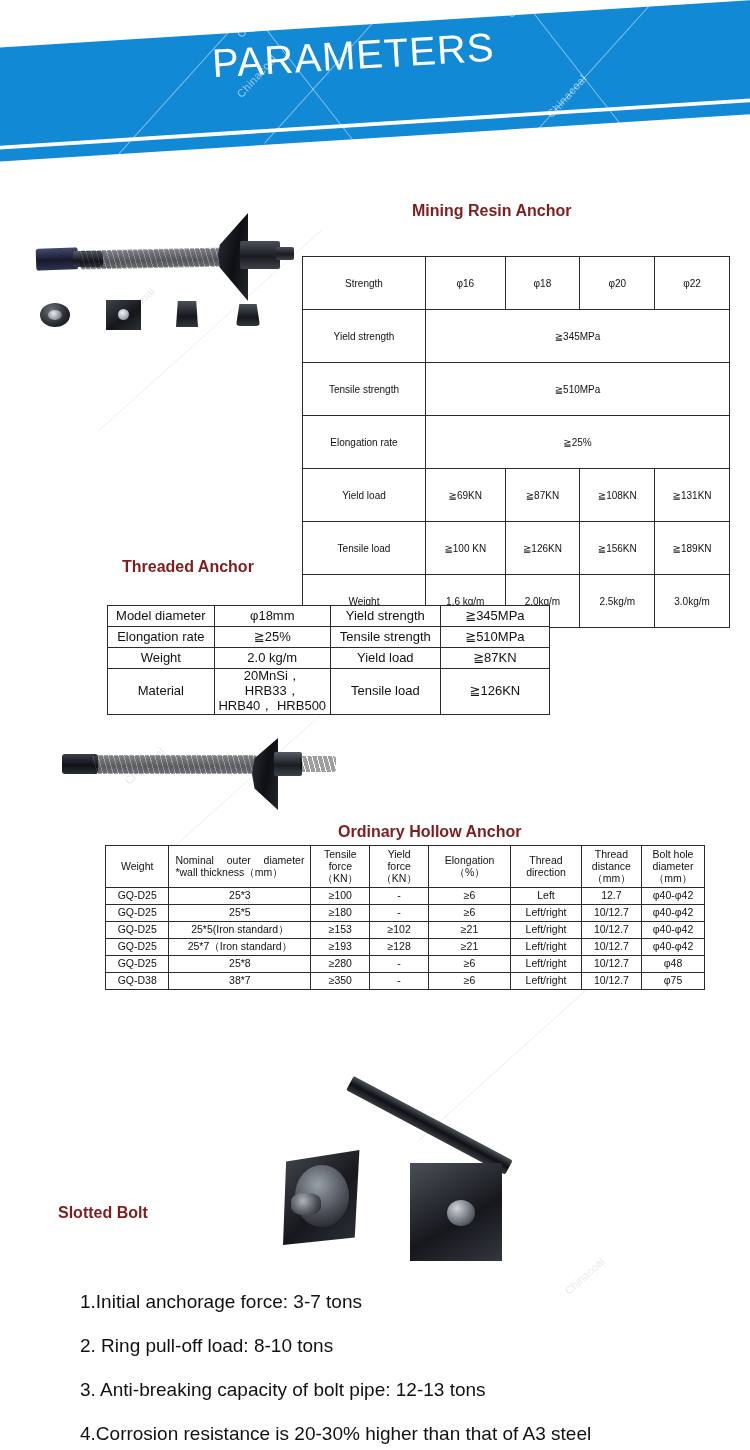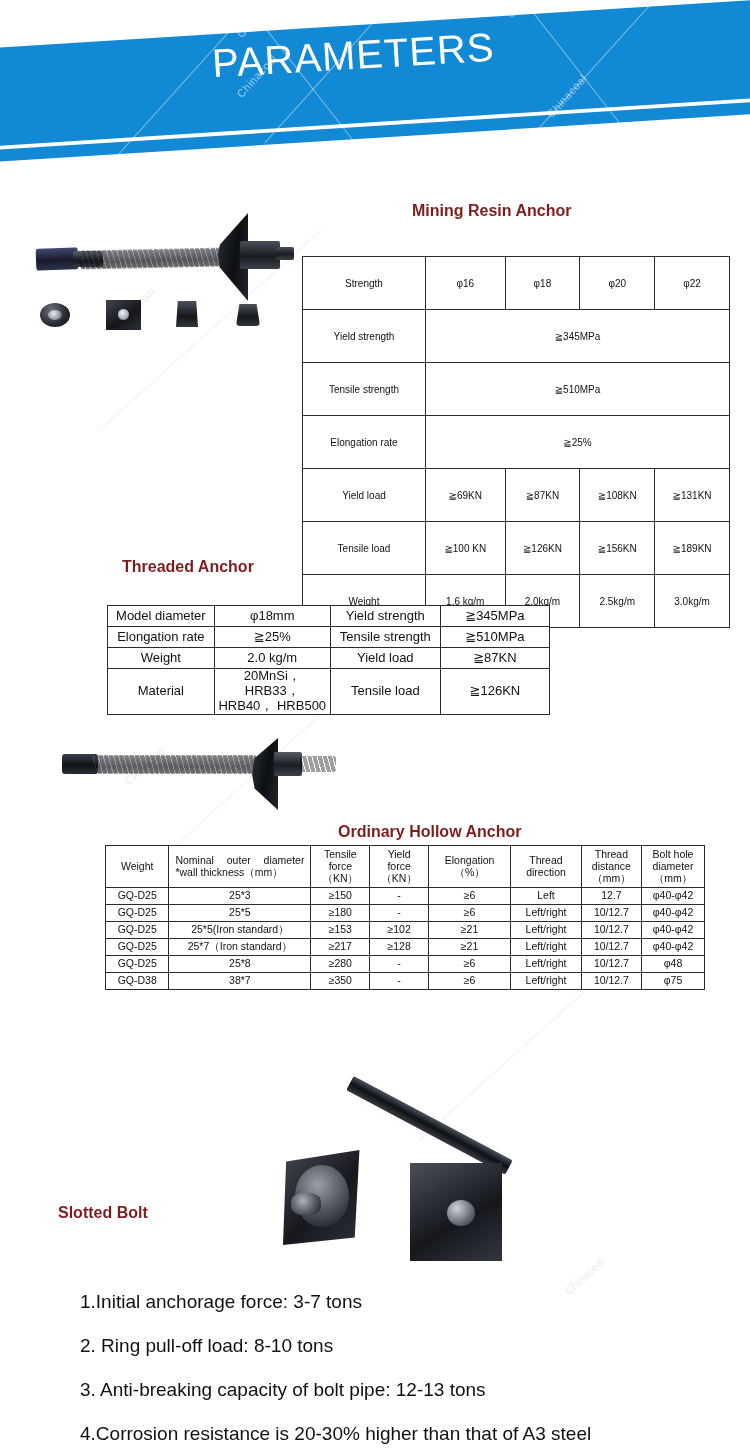--- a/index.html
+++ b/index.html
@@ -315,21 +315,21 @@
           <div>Bolt hole</div>
           <div>diameter</div>
           <div>（mm）</div>
         </td>
       </tr>
     </thead>
     <tbody id="hollow-body">
         <tr>
           <td class="h-model">GQ-D25</td>
           <td class="h-nom">25*3</td>
-          <td class="h-ten">≥150</td>
+          <td class="h-ten">≥100</td>
           <td class="h-yld">-</td>
           <td class="h-elo">≥6</td>
           <td class="h-dir">Left</td>
           <td class="h-dist">12.7</td>
           <td class="h-hole">φ40-φ42</td>
         </tr>
         <tr>
           <td class="h-model">GQ-D25</td>
           <td class="h-nom">25*5</td>
           <td class="h-ten">≥180</td>
@@ -345,21 +345,21 @@
           <td class="h-ten">≥153</td>
           <td class="h-yld">≥102</td>
           <td class="h-elo">≥21</td>
           <td class="h-dir">Left/right</td>
           <td class="h-dist">10/12.7</td>
           <td class="h-hole">φ40-φ42</td>
         </tr>
         <tr>
           <td class="h-model">GQ-D25</td>
           <td class="h-nom">25*7（Iron standard）</td>
-          <td class="h-ten">≥217</td>
+          <td class="h-ten">≥193</td>
           <td class="h-yld">≥128</td>
           <td class="h-elo">≥21</td>
           <td class="h-dir">Left/right</td>
           <td class="h-dist">10/12.7</td>
           <td class="h-hole">φ40-φ42</td>
         </tr>
         <tr>
           <td class="h-model">GQ-D25</td>
           <td class="h-nom">25*8</td>
           <td class="h-ten">≥280</td>

